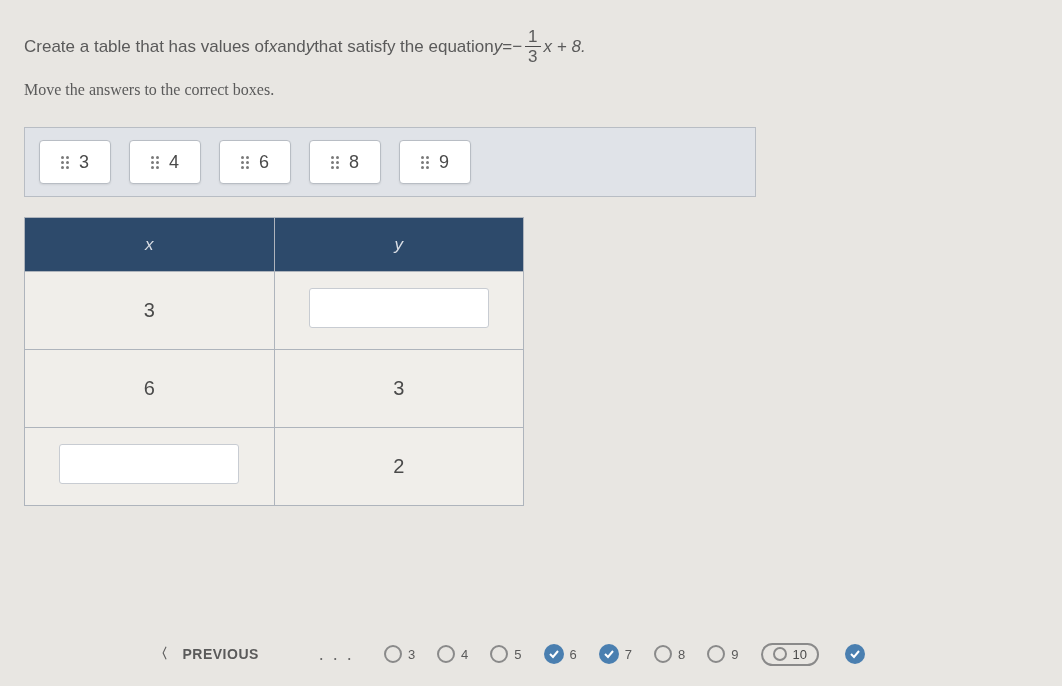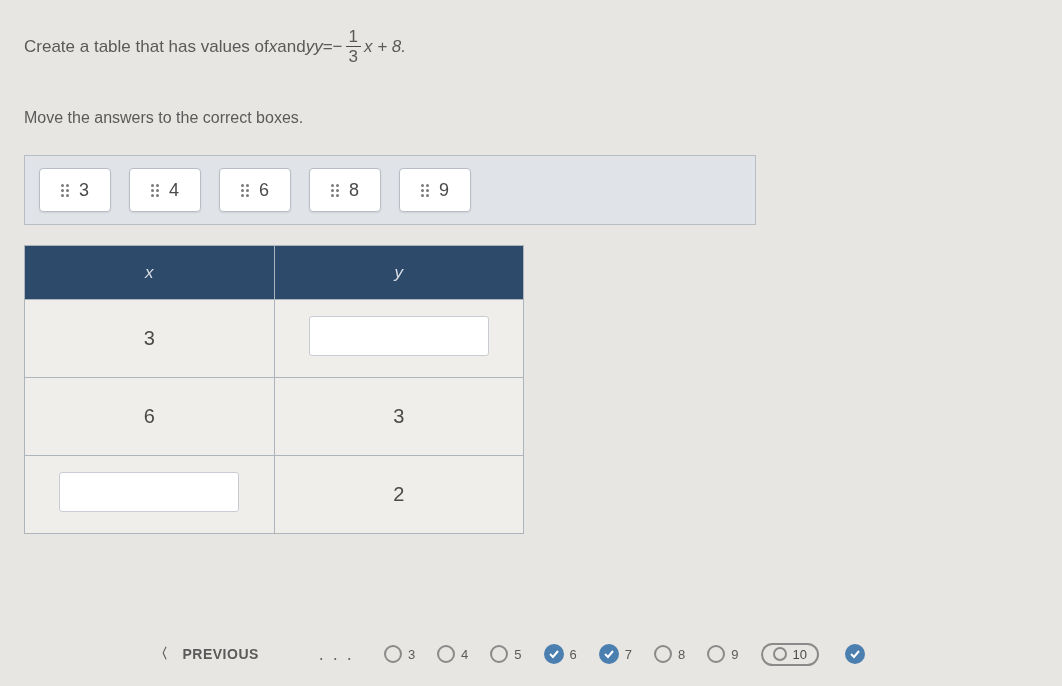--- a/index.html
+++ b/index.html
@@ -28,23 +28,24 @@
     flex-direction: column;
     align-items: center;
     font-size: 17px;
     line-height: 1;
     margin: 0 3px;
     vertical-align: middle;
   }
   .fraction .num { border-bottom: 1.5px solid #4a4a4a; padding: 0 3px 1px; }
   .fraction .den { padding-top: 1px; }
   .instruction {
-    margin-top: 44px;
+    margin-top: 16px;
     font-size: 16px;
     color: #5a5a5a;
+    font-family: Liberation Serif, serif;
   }
   .tile-bank {
     margin-top: 28px;
     background: #e0e3e8;
     border: 1px solid #b8bdc4;
     padding: 12px 14px;
     display: flex;
     gap: 18px;
     width: 732px;
   }
@@ -171,20 +172,21 @@
 </style>
 </head>
 <body>
 
 <div class="content">
   <div class="question-line">
     <span>Create a table that has values of </span>
     <span class="italic">x</span>
     <span> and </span>
     <span class="italic">y</span>
+    <span> that satisfy the equation </span>
     <span class="italic">y</span>
     <span> = </span>
     <span>−</span>
     <span class="fraction">
       <span class="num">1</span>
       <span class="den">3</span>
     </span>
     <span class="italic"> x + 8.</span>
   </div>
 

